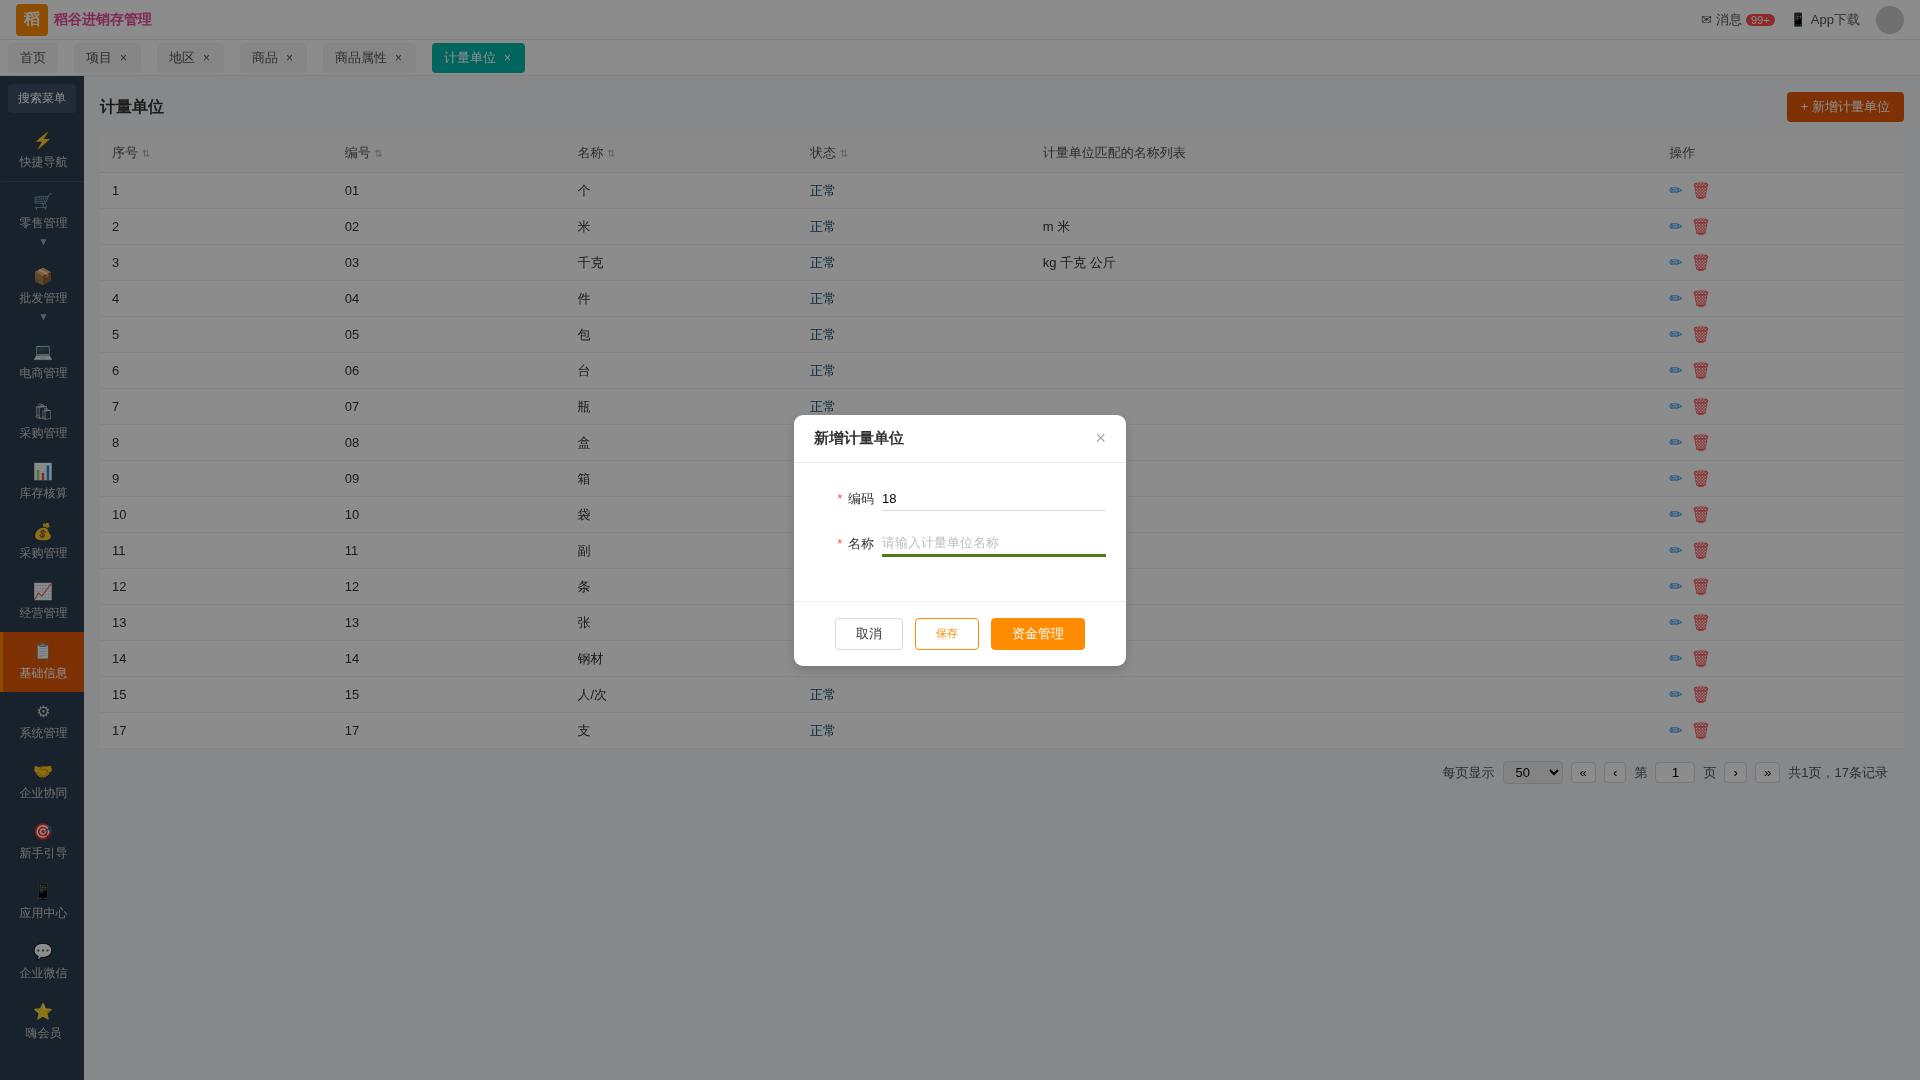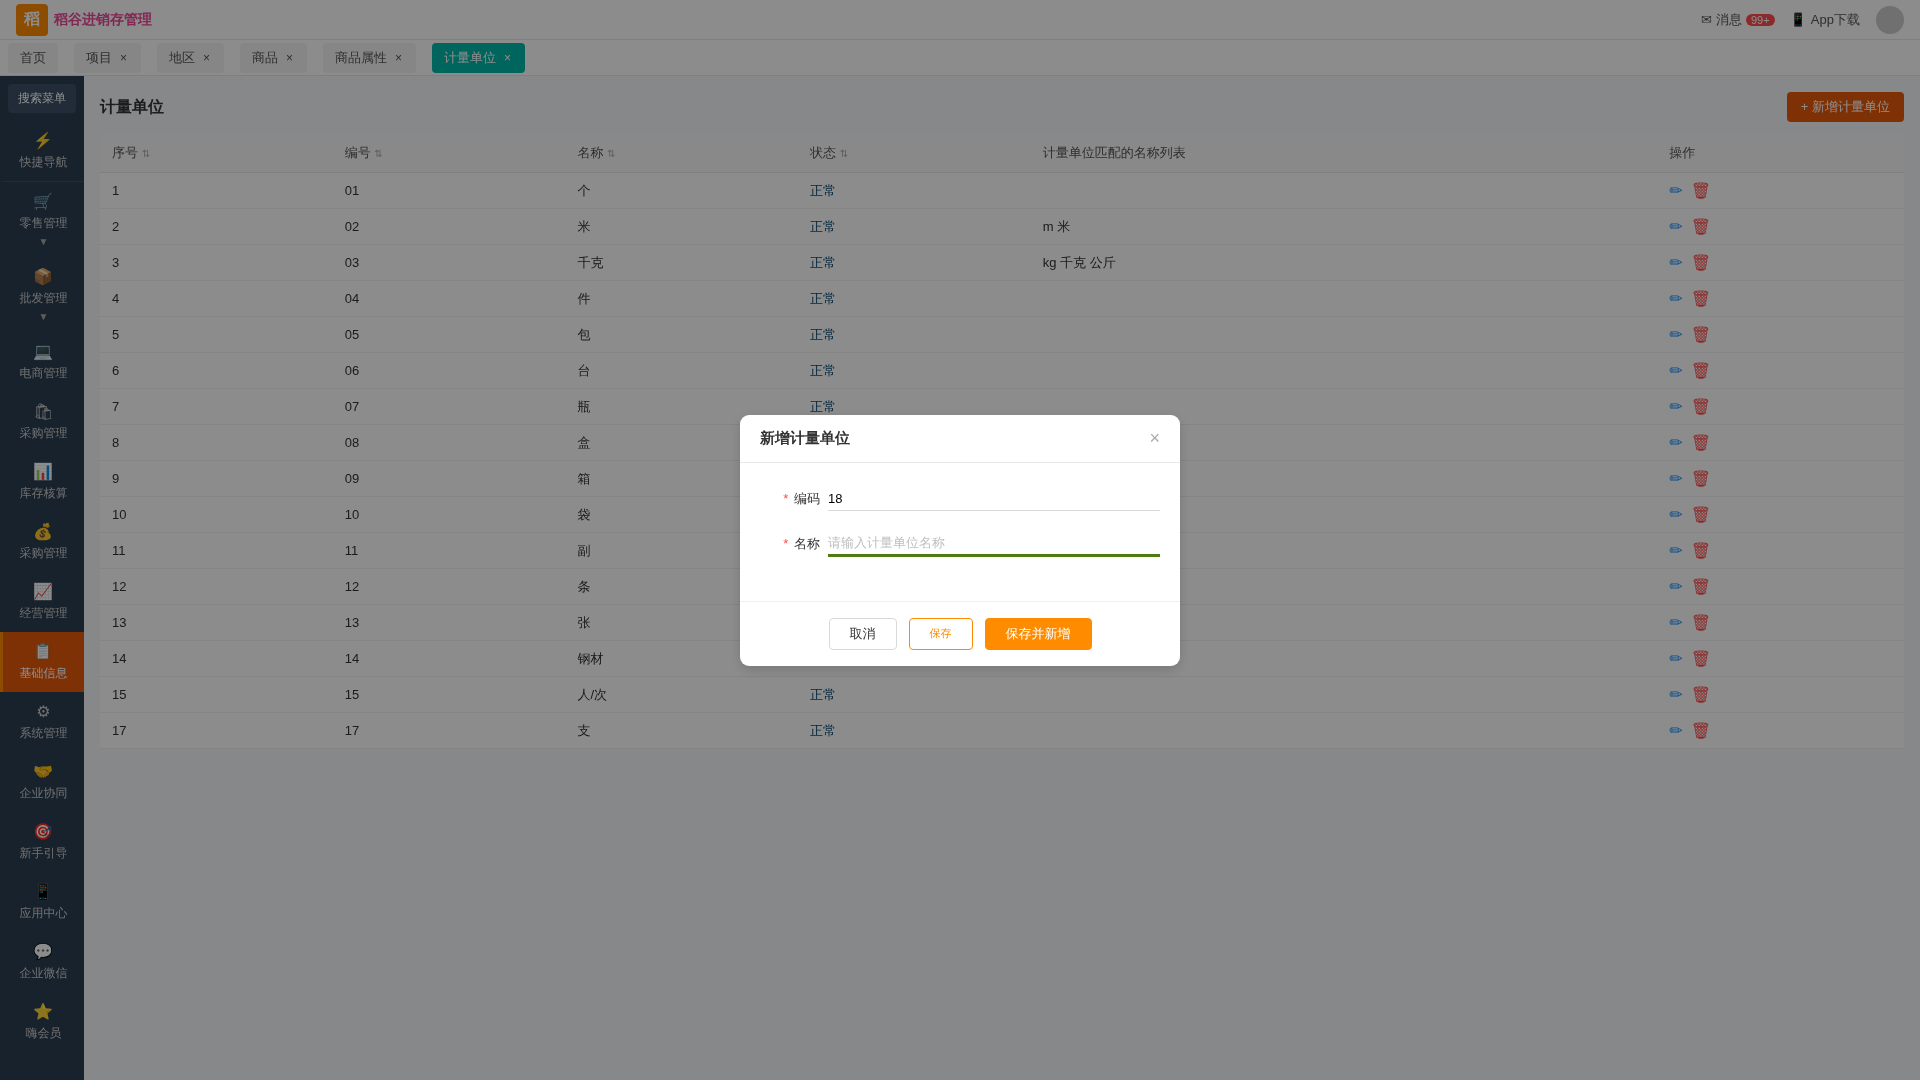--- a/index.html
+++ b/index.html
@@ -56,21 +56,21 @@
     .action-delete { color: #ff4d4f; cursor: pointer; font-size: 16px; }
 
     
     .pagination { display: flex; align-items: center; justify-content: flex-end; padding: 12px 16px; gap: 8px; font-size: 13px; color: #555; }
     .page-size-select { border: 1px solid #d9d9d9; border-radius: 4px; padding: 2px 8px; font-size: 13px; }
     .page-nav { border: 1px solid #d9d9d9; border-radius: 4px; padding: 2px 8px; background: white; cursor: pointer; }
     .page-input { border: 1px solid #d9d9d9; border-radius: 4px; padding: 2px 6px; width: 40px; text-align: center; }
 
     
     .modal-overlay { position: fixed; top: 0; left: 0; width: 100%; height: 100%; background: rgba(0,0,0,0.45); z-index: 1000; display: flex; align-items: center; justify-content: center; }
-    .modal { background: white; border-radius: 9px; width: 440px; box-shadow: 0 4px 12px rgba(0,0,0,0.15); }
+    .modal { background: white; border-radius: 9px; width: 332px; box-shadow: 0 4px 12px rgba(0,0,0,0.15); }
     .modal-header { display: flex; justify-content: space-between; align-items: center; padding: 14px 20px; border-bottom: 1px solid #e8e8e8; }
     .modal-title { font-size: 15px; font-weight: 600; color: #333; }
     .modal-close { background: none; border: none; cursor: pointer; font-size: 18px; color: #aaa; line-height: 1; }
     .modal-body { padding: 24px 20px; }
     .form-row { display: flex; align-items: center; margin-bottom: 20px; }
     .form-label { width: 60px; text-align: right; font-size: 13px; color: #333; margin-right: 8px; }
     .form-required { color: #ff4d4f; margin-right: 2px; }
     .form-input { flex: 1; border: none; border-bottom: 1px solid #d9d9d9; padding: 4px 0; font-size: 13px; outline: none; }
     .form-input.focused { border-bottom: 3px solid #4d7c0f; }
     .form-input::placeholder { color: #bfbfbf; }
@@ -423,20 +423,35 @@
       <div class="action-btns">
         <span class="action-edit">✏</span>
         <span class="action-delete">🗑</span>
       </div>
     </td>
   </tr>
           </tbody>
       </table>
     </div>
 
+    <div class="pagination">
+      <span>每页显示</span>
+      <select class="page-size-select">
+        <option>50</option>
+        <option>100</option>
+      </select>
+      <button class="page-nav">«</button>
+      <button class="page-nav">‹</button>
+      <span>第</span>
+      <input class="page-input" type="text" value="1" style="">
+      <span>页</span>
+      <button class="page-nav">›</button>
+      <button class="page-nav">»</button>
+      <span>共1页，17条记录</span>
+    </div>
   </div>
 </div>
 
 <div class="modal-overlay">
   <div class="modal">
     <div class="modal-header">
       <span class="modal-title">新增计量单位</span>
       <button class="modal-close">×</button>
     </div>
     <div class="modal-body">
@@ -451,16 +466,16 @@
         <div class="form-label">
           <span class="form-required">*</span>
           <span>名称</span>
         </div>
         <input class="form-input focused" type="text" placeholder="请输入计量单位名称" style="">
       </div>
     </div>
     <div class="modal-footer">
       <button class="btn-cancel">取消</button>
       <button class="btn-save">保存</button>
-      <button class="btn-save-new">保存并新增</button>
+      <button class="btn-save-new">资金管理</button>
     </div>
   </div>
 </div>
 
 </body></html>

